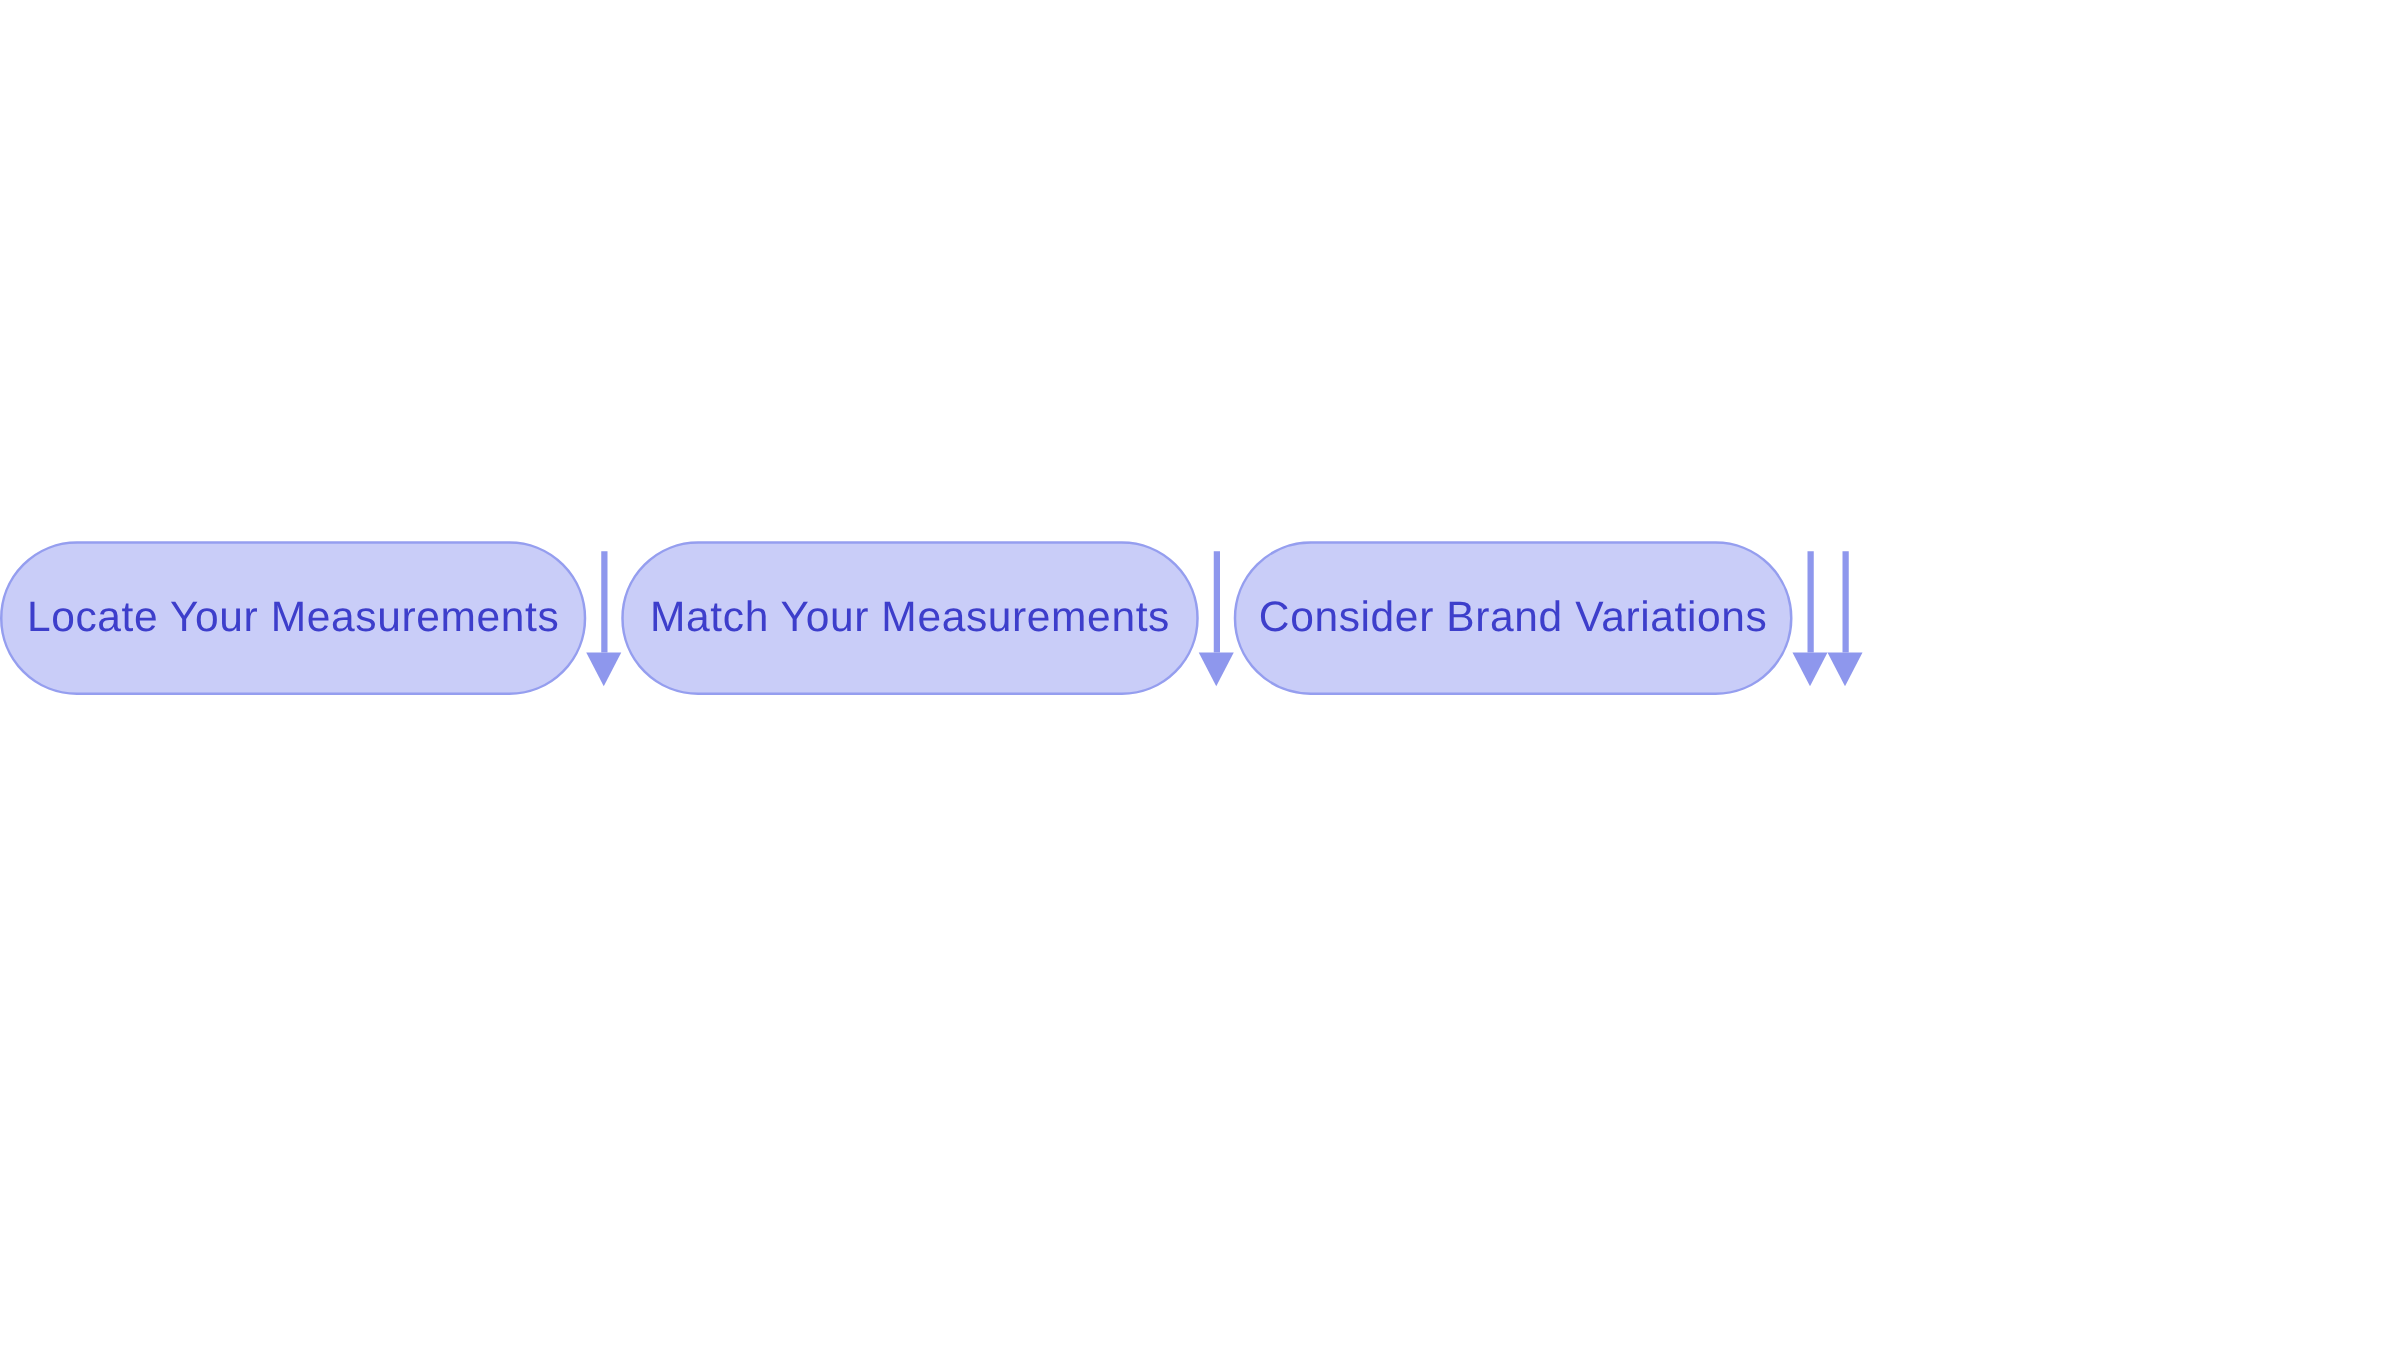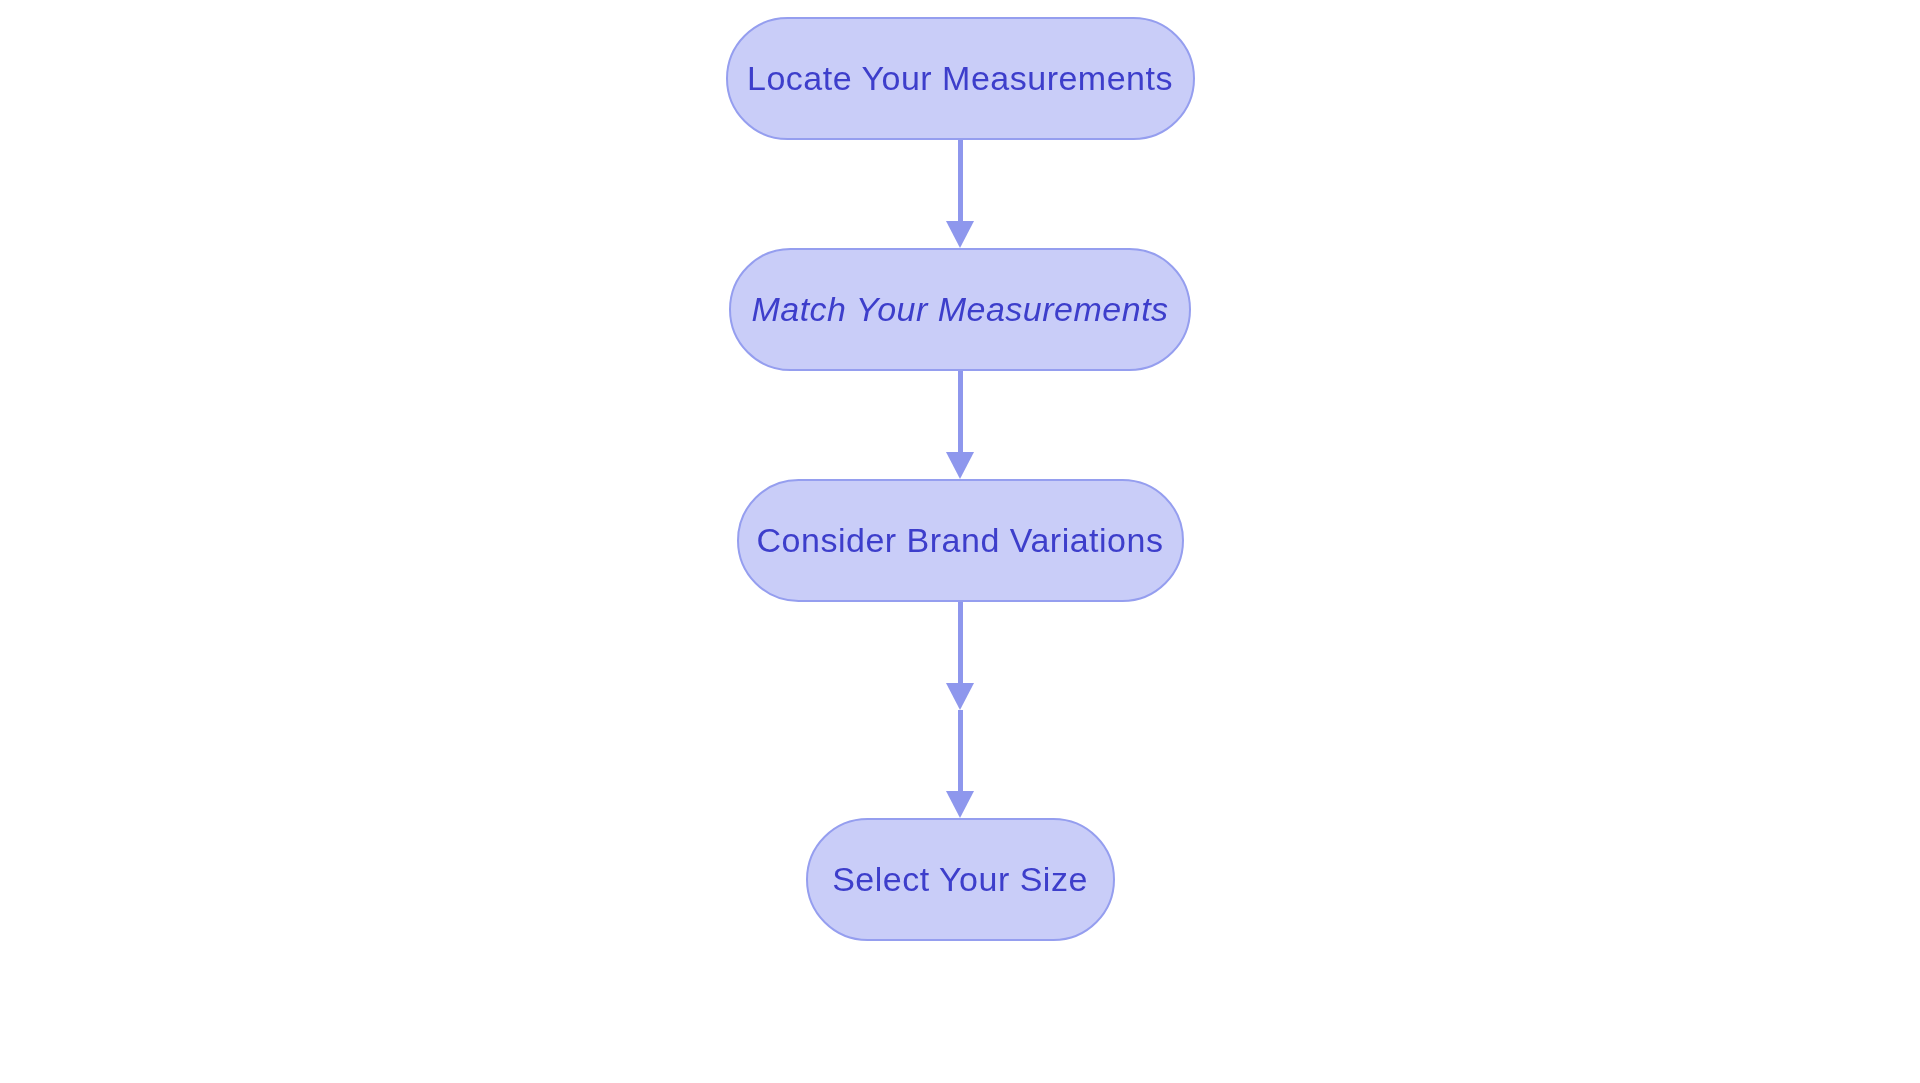--- a/index.html
+++ b/index.html
@@ -15,42 +15,41 @@
     padding: 0;
     background: var(--background);
     font-family: "Liberation Sans", sans-serif;
   }
   .canvas {
     width: 1920px;
     height: 972px;
     background: var(--background);
     overflow: hidden;
     display: flex;
-    flex-direction: column;
     align-items: center;
     padding-top: 17px;
   }
   .node {
     height: 123px;
     border-radius: 62px;
     background: var(--node-fill);
     border: 2px solid var(--node-border);
     display: flex;
     align-items: center;
     justify-content: center;
     flex: 0 0 auto;
   }
   .node-label {
     color: var(--node-text);
     font-size: 34px;
     letter-spacing: 0.5px;
     white-space: nowrap;
   }
   .n1 { width: 469px; }
-  .n2 { width: 462px; font-style: italic; }
+  .n2 { width: 462px; }
   .n3 { width: 447px; }
   .n4 { width: 414px; }
   .n5 { width: 309px; }
   .connector {
     height: 108px;
     flex: 0 0 auto;
     display: flex;
     flex-direction: column;
     align-items: center;
   }
@@ -98,17 +97,14 @@
     <div class="arrow-line"></div>
     <div class="arrow-head"></div>
   </div>
 
 
   <div class="connector">
     <div class="arrow-line"></div>
     <div class="arrow-head"></div>
   </div>
 
-  <div class="node n5">
-    <span class="node-label">Select Your Size</span>
-  </div>
 
 </div>
 
 </body></html>

